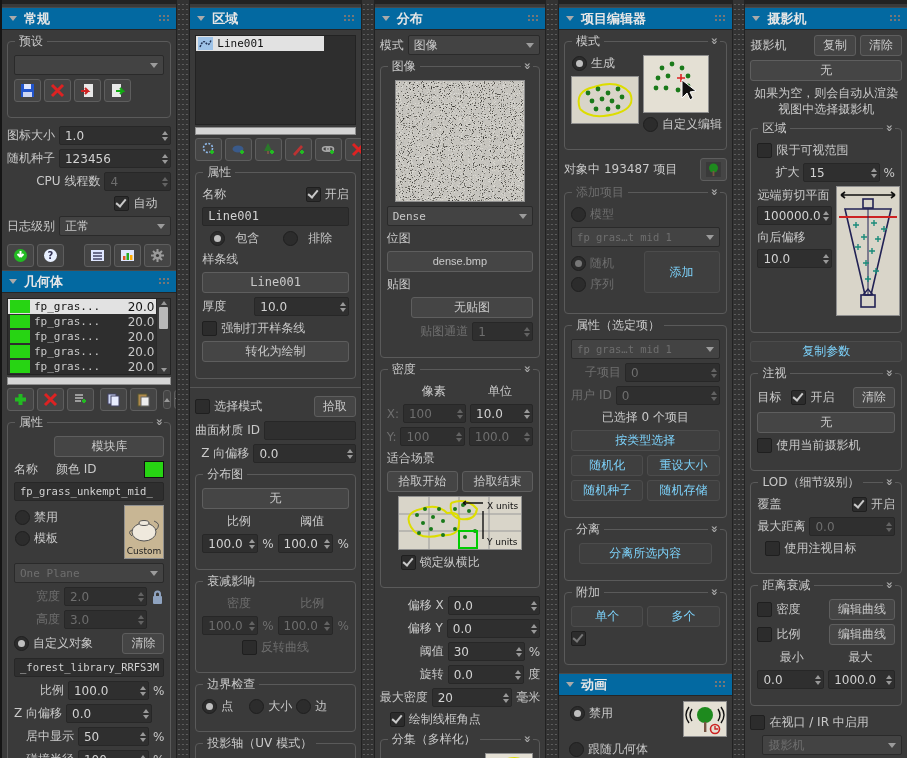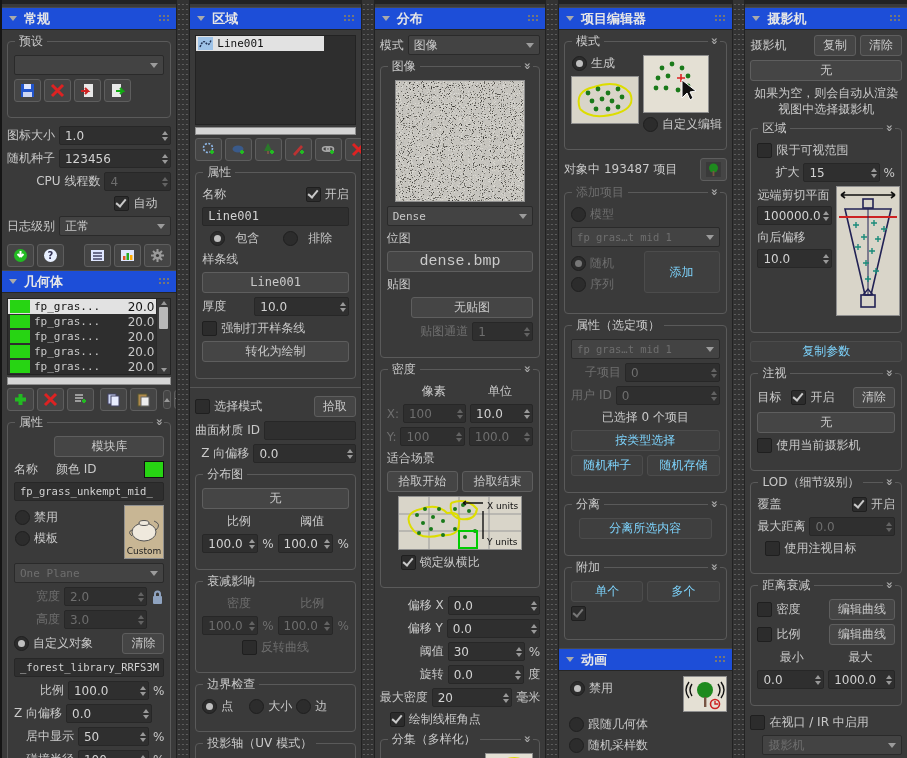--- a/index.html
+++ b/index.html
@@ -5,21 +5,21 @@
   html,body{margin:0;padding:0}
   body{width:907px;height:758px;background:#1c1c1c;font-family:"DejaVu Sans",sans-serif;
        font-size:12px;color:#c9c9c9;overflow:hidden}
   .cols{display:flex;height:758px}
   .edge{width:2px;background:#151515}
   .sep{width:12px;background:#333;border-left:1px solid #222;border-right:1px solid #222;
        background-image:radial-gradient(circle,#5c5c5c .9px,transparent 1.1px);
        background-size:4px 5px;background-position:50% 2px}
   .col{background:#3a3a3a;box-sizing:border-box;padding:0 4px;overflow:hidden;border-top:4px solid #222}
   .c1{width:176px}.c2{width:172px}.c3{width:172px}.c4{width:174px}.c5{width:163px}
-  .rh{display:flex;align-items:center;height:21px;margin:3px -4px 5px;background:#1d4ed8;
+  .rh{display:flex;align-items:center;height:21px;margin:3px -4px 5px;background:#0369a1;
       border-top:1px solid #4a4a4a;border-bottom:1px solid #262626;font-weight:bold;
       color:#e6e6e6;padding:0 7px;font-size:13px}
   .rh .tri{width:0;height:0;border-left:4px solid transparent;border-right:4px solid transparent;
       border-top:5px solid #aaa;margin-right:7px}
   .grip{margin-left:auto;width:11px;height:9px;
       background-image:radial-gradient(circle,#777 1px,transparent 1.2px);background-size:4px 4px}
   .group{border:1px solid #5a5a5a;border-radius:4px;margin:11px 1px 8px;padding:9px 5px 12px;position:relative}
   .gtitle{position:absolute;top:-9px;left:7px;background:#3a3a3a;padding:0 4px;white-space:nowrap}
   .gchev{position:absolute;top:-8px;right:6px;background:#3a3a3a;padding:0 2px;color:#a9a9a9;font-weight:bold}
   .gchev::before{content:"\00AB";display:inline-block;transform:rotate(-90deg)}
@@ -648,21 +648,21 @@
     <div class="row">
           <div class="dd">
             <span class="v" style="font-family:'DejaVu Sans Mono',monospace;font-size:11px">Dense</span>
             <span class="da"></span>
           </div>
         </div>
     <div class="row">
           <span class="lbl">位图</span>
         </div>
     <div class="row">
-          <div class="btn w" style="font-family:Liberation Mono, monospace;font-size:15px">dense.bmp</div>
+          <div class="btn w" style="font-family:Liberation Sans, sans-serif;font-size:11px">dense.bmp</div>
         </div>
     <div class="row">
           <span class="lbl">贴图</span>
         </div>
     <div class="row" style="padding-left:24px">
           <div class="btn w">无贴图</div>
         </div>
     <div class="row rgt">
           <span class="lbl dis">贴图通道</span>
       <div class="spin dis" style="max-width:52px">
@@ -976,20 +976,24 @@
             </span>
           </div>
         </div>
     <div class="row ctr">
           <span class="lbl">已选择 0 个项目</span>
         </div>
     <div class="row">
           <div class="btn w dis">按类型选择</div>
         </div>
     <div class="row">
+          <div class="btn w dis">随机化</div>
+      <div class="btn w dis">重设大小</div>
+        </div>
+    <div class="row">
           <div class="btn w dis">随机种子</div>
       <div class="btn w dis">随机存储</div>
         </div>
   </div>
 
   <div class="group">
     <span class="gtitle">分离</span>
     <span class="gchev"></span>
     <div class="row" style="padding:0 8px">
           <div class="btn w dis">分离所选内容</div>

